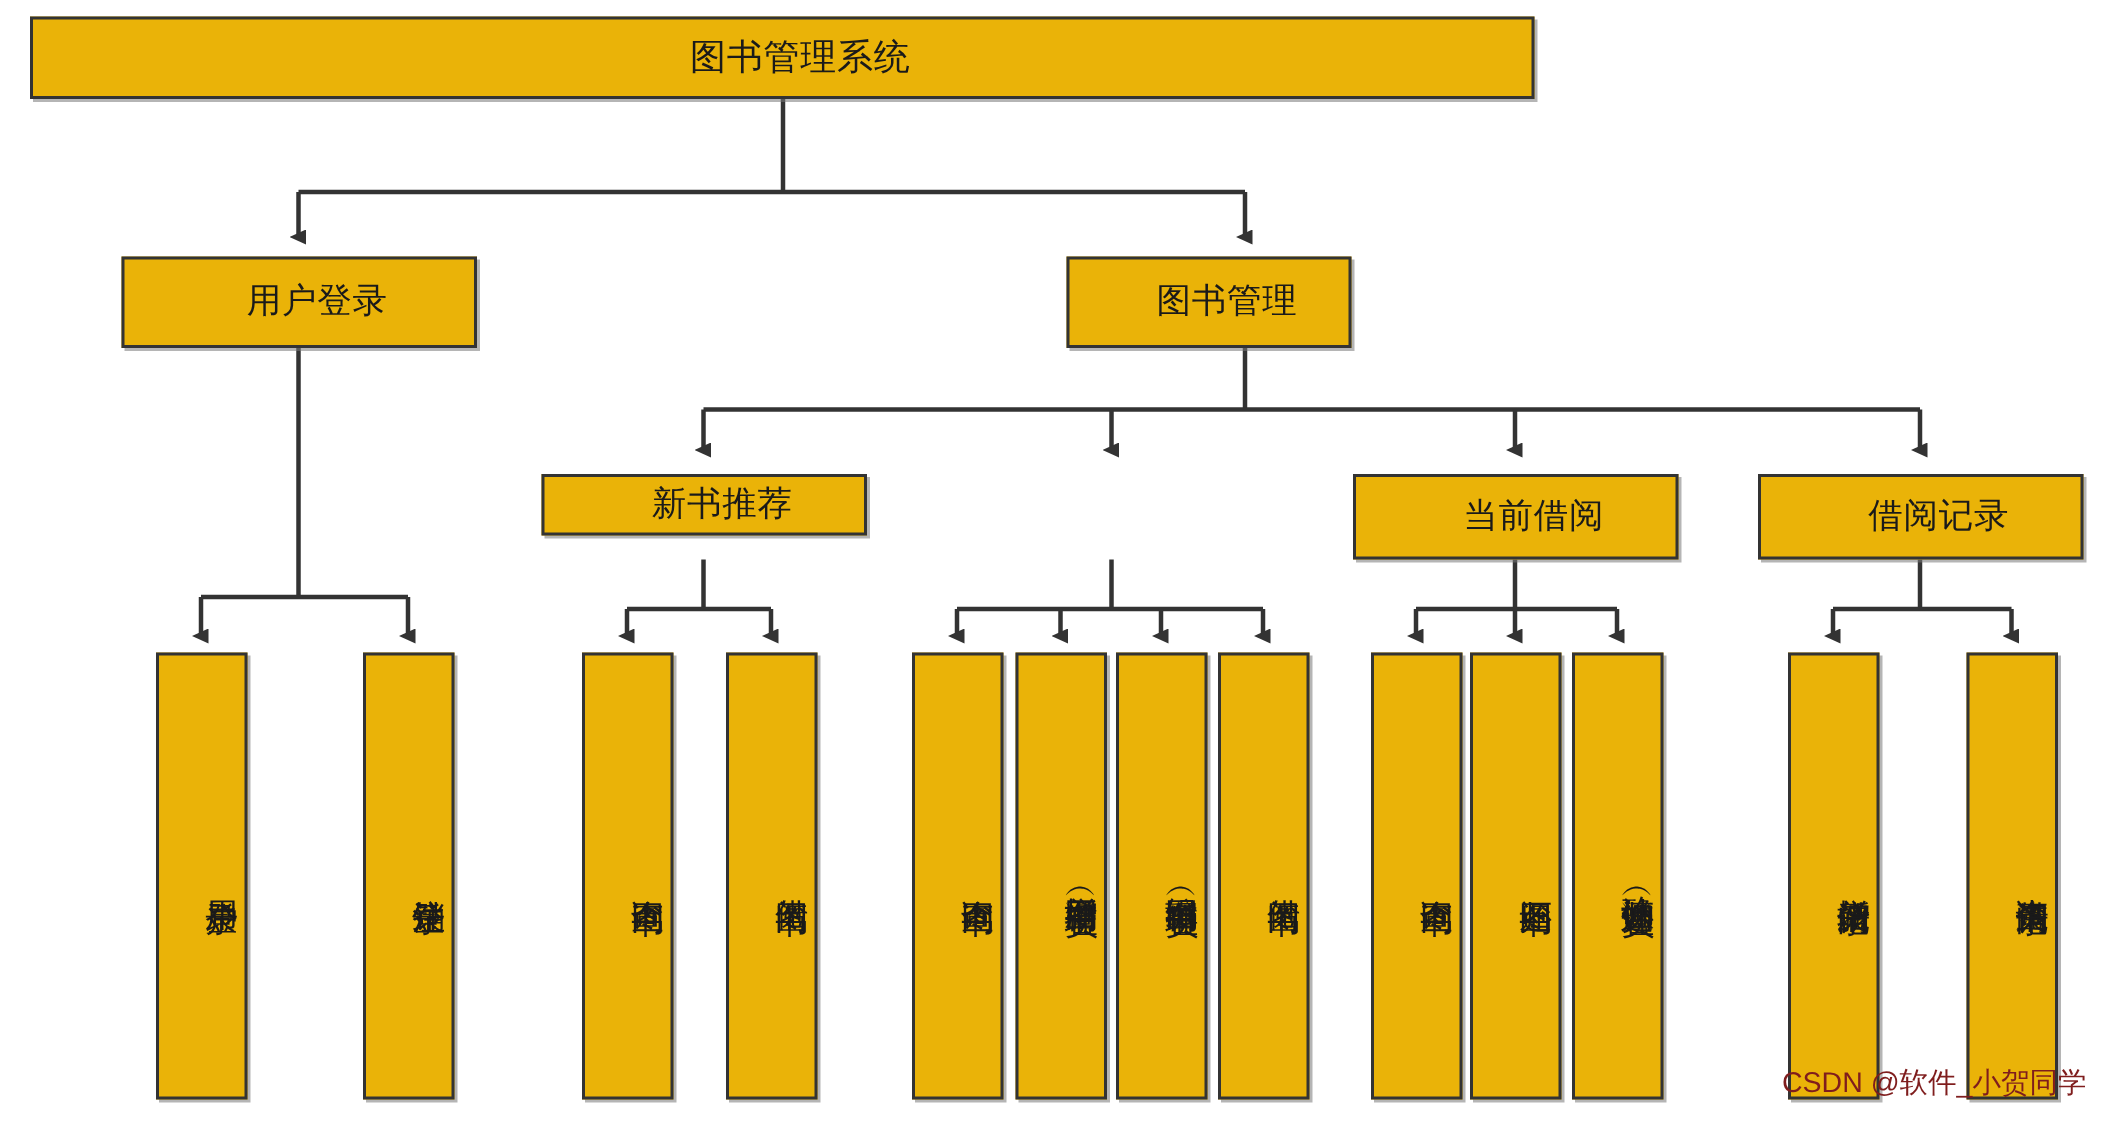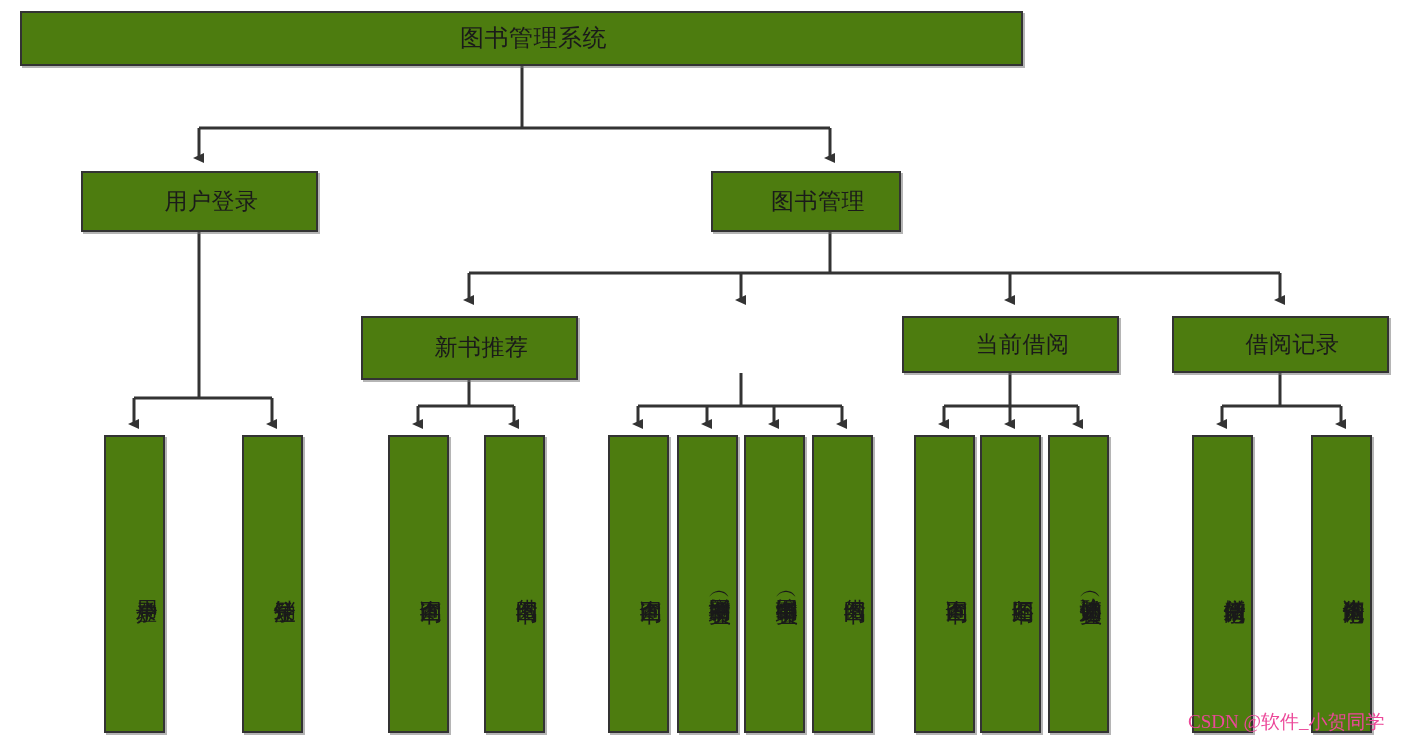--- a/index.html
+++ b/index.html
@@ -10,21 +10,21 @@
     font-family:"DejaVu Sans","Liberation Sans",sans-serif;
     overflow:hidden;
   }
   #canvas{position:relative;width:1405px;height:747px;}
 
   svg.lines{position:absolute;left:0;top:0;width:1405px;height:747px;pointer-events:none;}
 
   .node{
     position:absolute;
     box-sizing:border-box;
-    background:#4d7c0f;
+    background:#eab308;
     border:2px solid #333333;
     box-shadow:2px 2px 0 rgba(120,120,120,.55);
     display:flex;
     align-items:center;
     justify-content:center;
     color:#1a1a1a;
     padding-left:24px;
   }
   .node .lbl{
     display:block;
@@ -45,23 +45,23 @@
     writing-mode:vertical-rl;
     text-orientation:upright;
     white-space:nowrap;
     letter-spacing:1px;
   }
 
   .watermark{
     position:absolute;
     left:1188px;top:709px;
     font-size:19px;
-    color:#ec4899;
+    color:#7f1d1d;
     white-space:nowrap;
-    font-family:Liberation Serif, serif;
+    font-family:Liberation Sans, sans-serif;
   }
 </style>
 </head>
 <body>
 
 <div id="canvas">
 
   <svg class="lines" viewBox="0 0 1405 747">
     <defs>
       <marker id="arrow" markerWidth="12" markerHeight="12" refX="5" refY="6" orient="auto" markerUnits="userSpaceOnUse">
@@ -117,21 +117,21 @@
   </div>
 
   <div class="node h" style="left:81px;top:171px;width:237px;height:61px;">
     <span class="lbl">用户登录</span>
   </div>
 
   <div class="node h" style="left:711px;top:171px;width:190px;height:61px;">
     <span class="lbl">图书管理</span>
   </div>
 
-  <div class="node h" style="left:361px;top:316px;width:217px;height:64px;">
+  <div class="node h" style="left:361px;top:316px;width:217px;height:41px;">
     <span class="lbl">新书推荐</span>
   </div>
 
 
   <div class="node h" style="left:1172px;top:316px;width:217px;height:57px;">
     <span class="lbl">借阅记录</span>
   </div>
 
   <div class="node h" style="left:902px;top:316px;width:217px;height:57px;">
     <span class="lbl">当前借阅</span>

